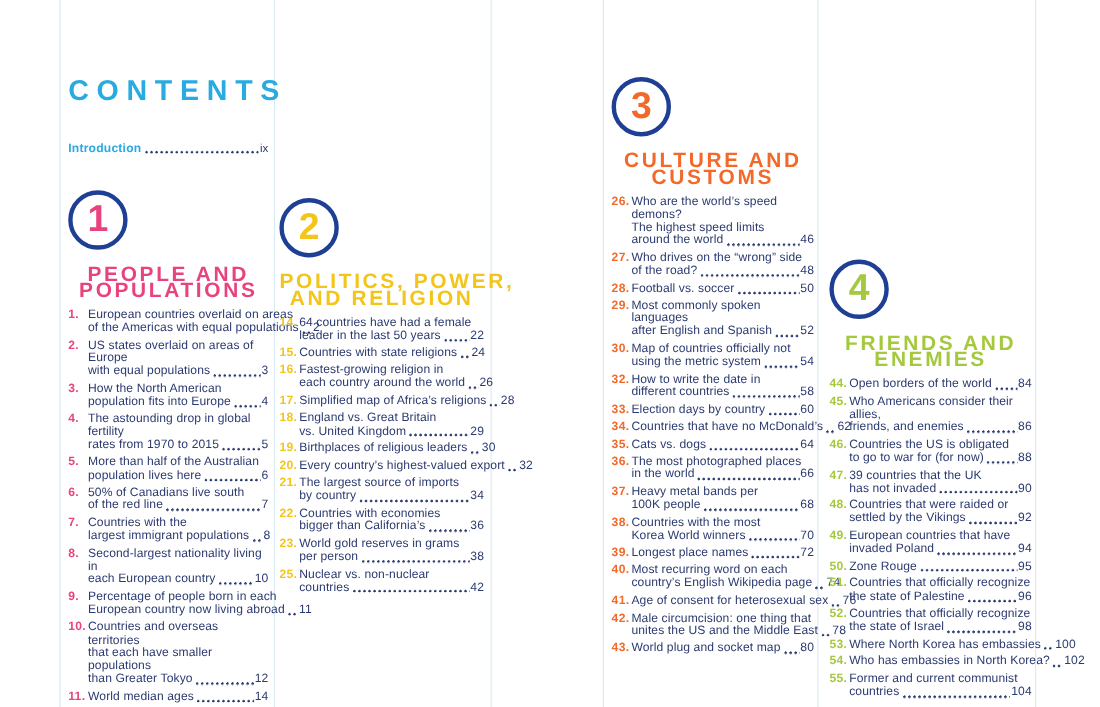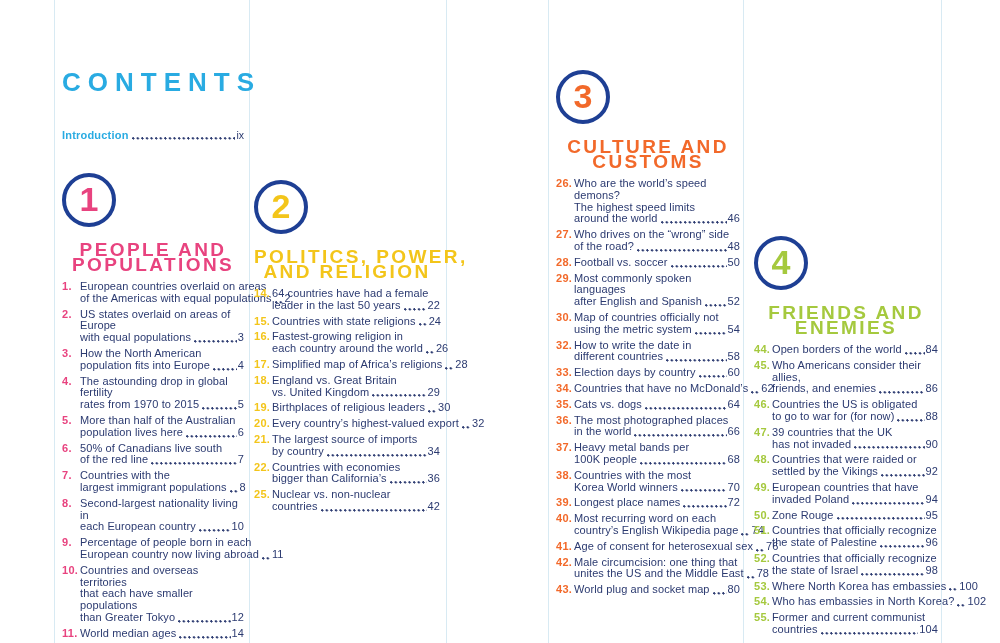--- a/index.html
+++ b/index.html
@@ -369,20 +369,31 @@
             <span class="ebody">
               <span class="eline">Countries with economies</span>
               <span class="eline last">
                 <span class="etext">bigger than California’s</span>
                 <span class="leader"></span>
                 <span class="epage">36</span>
               </span>
             </span>
           </li>
           <li class="entry">
+            <span class="enum">23.</span>
+            <span class="ebody">
+              <span class="eline">World gold reserves in grams</span>
+              <span class="eline last">
+                <span class="etext">per person</span>
+                <span class="leader"></span>
+                <span class="epage">38</span>
+              </span>
+            </span>
+          </li>
+          <li class="entry">
             <span class="enum">25.</span>
             <span class="ebody">
               <span class="eline">Nuclear vs. non-nuclear</span>
               <span class="eline last">
                 <span class="etext">countries</span>
                 <span class="leader"></span>
                 <span class="epage">42</span>
               </span>
             </span>
           </li>

